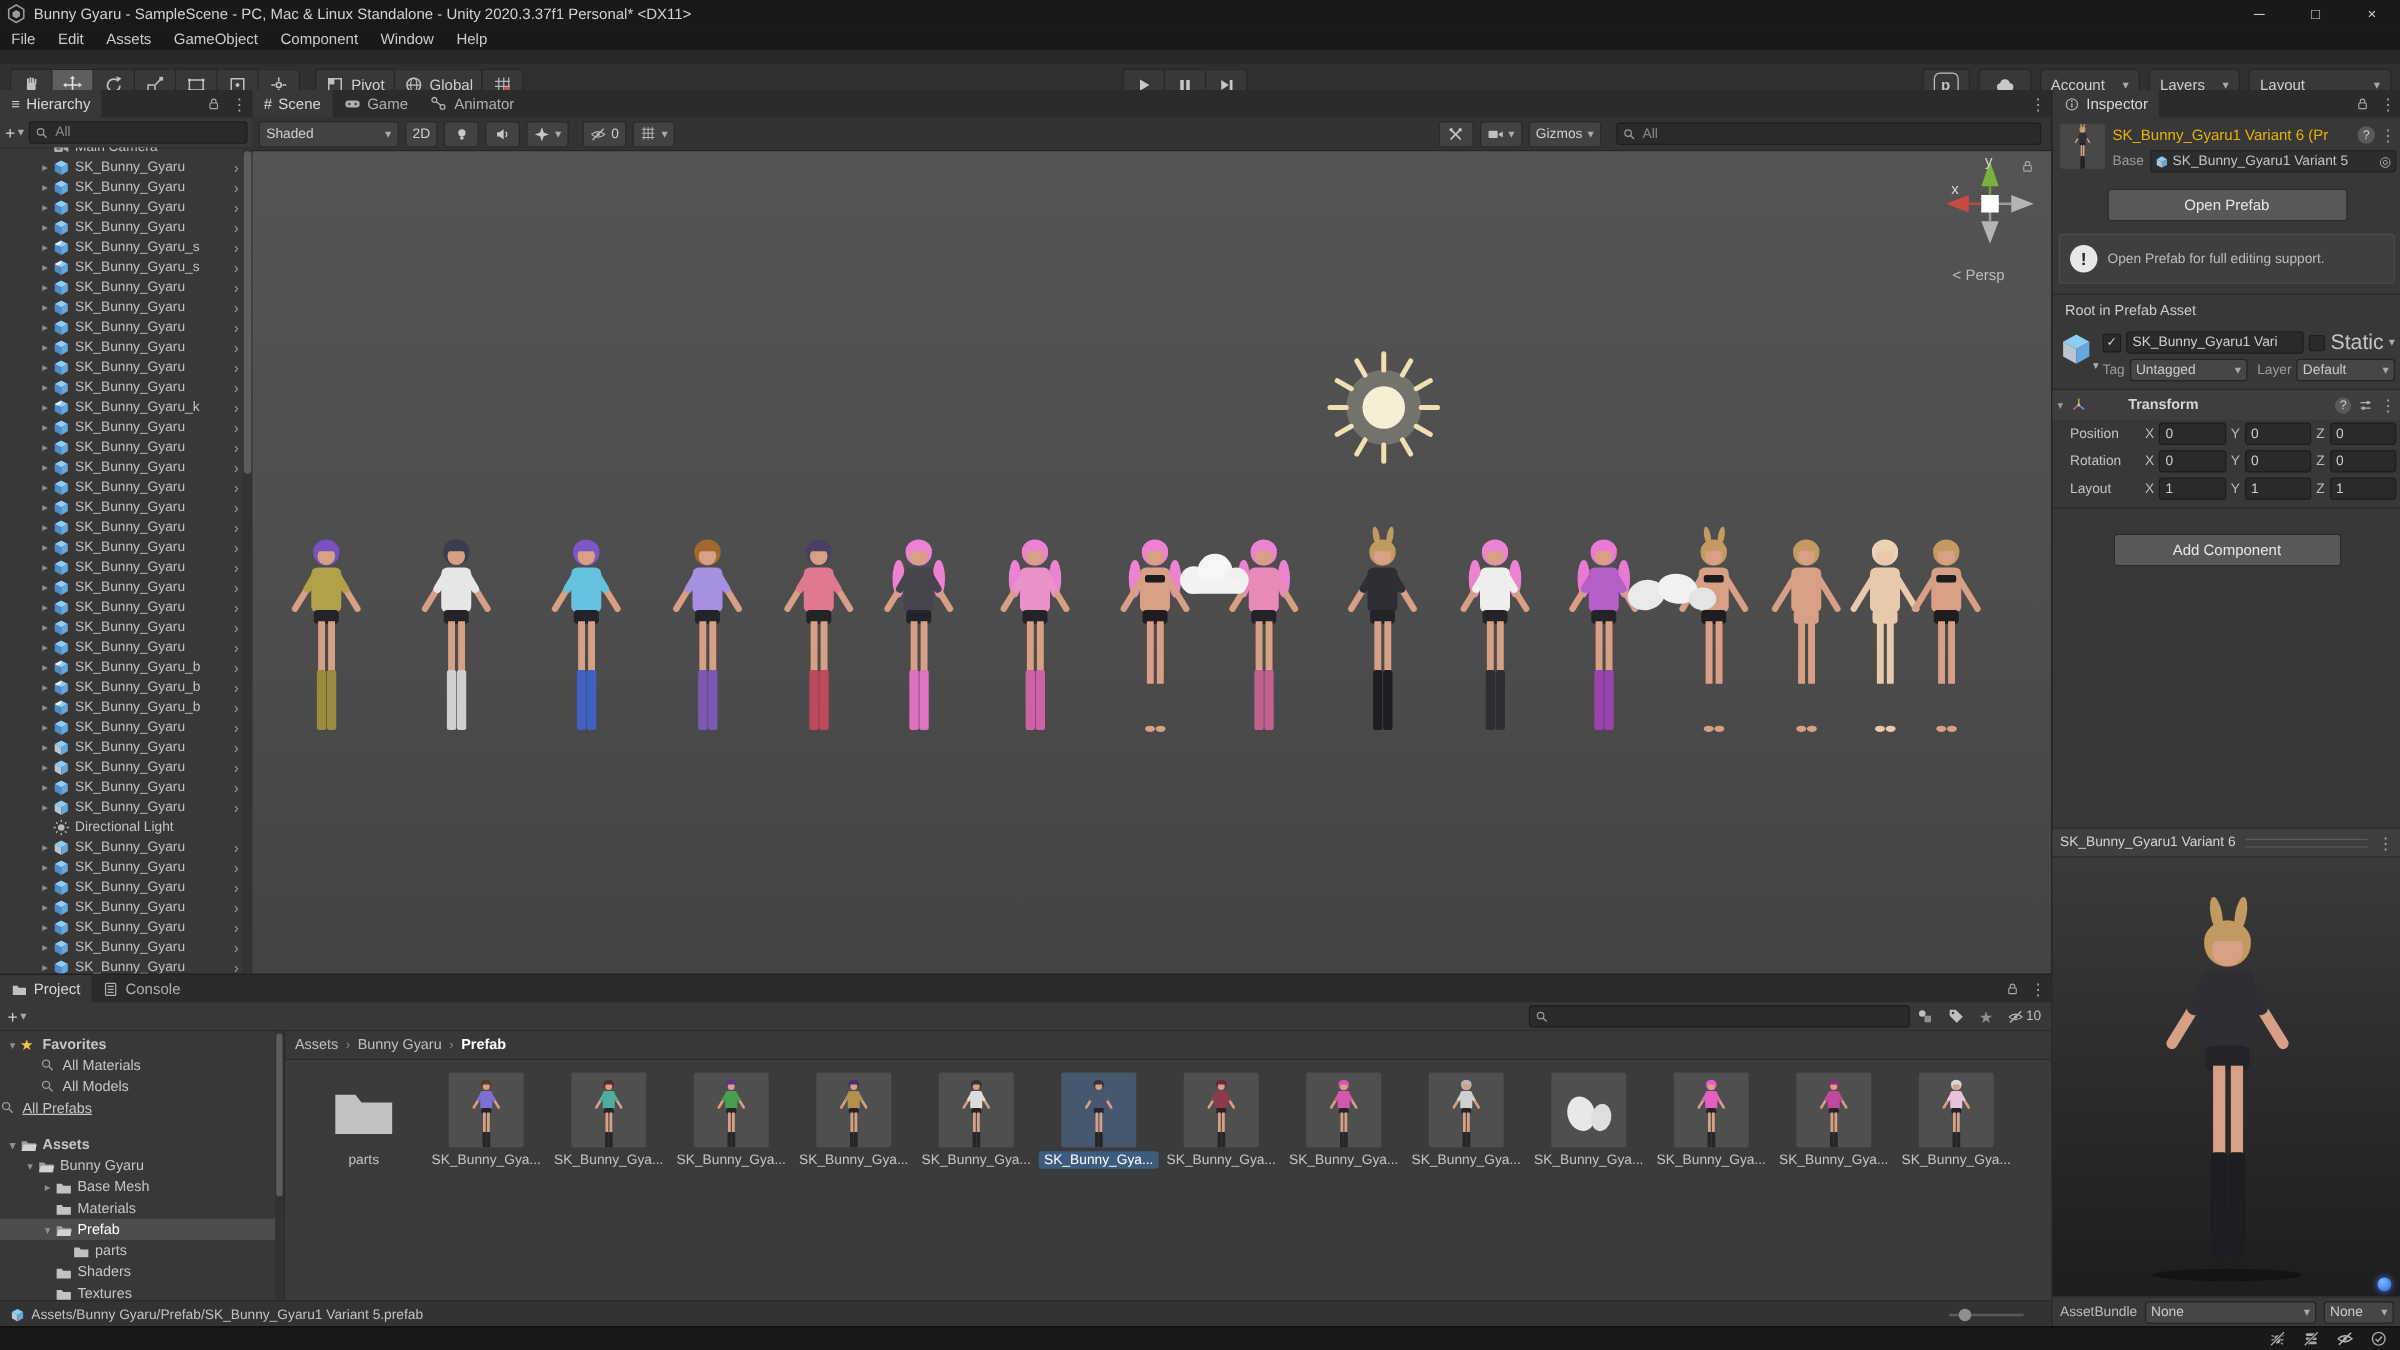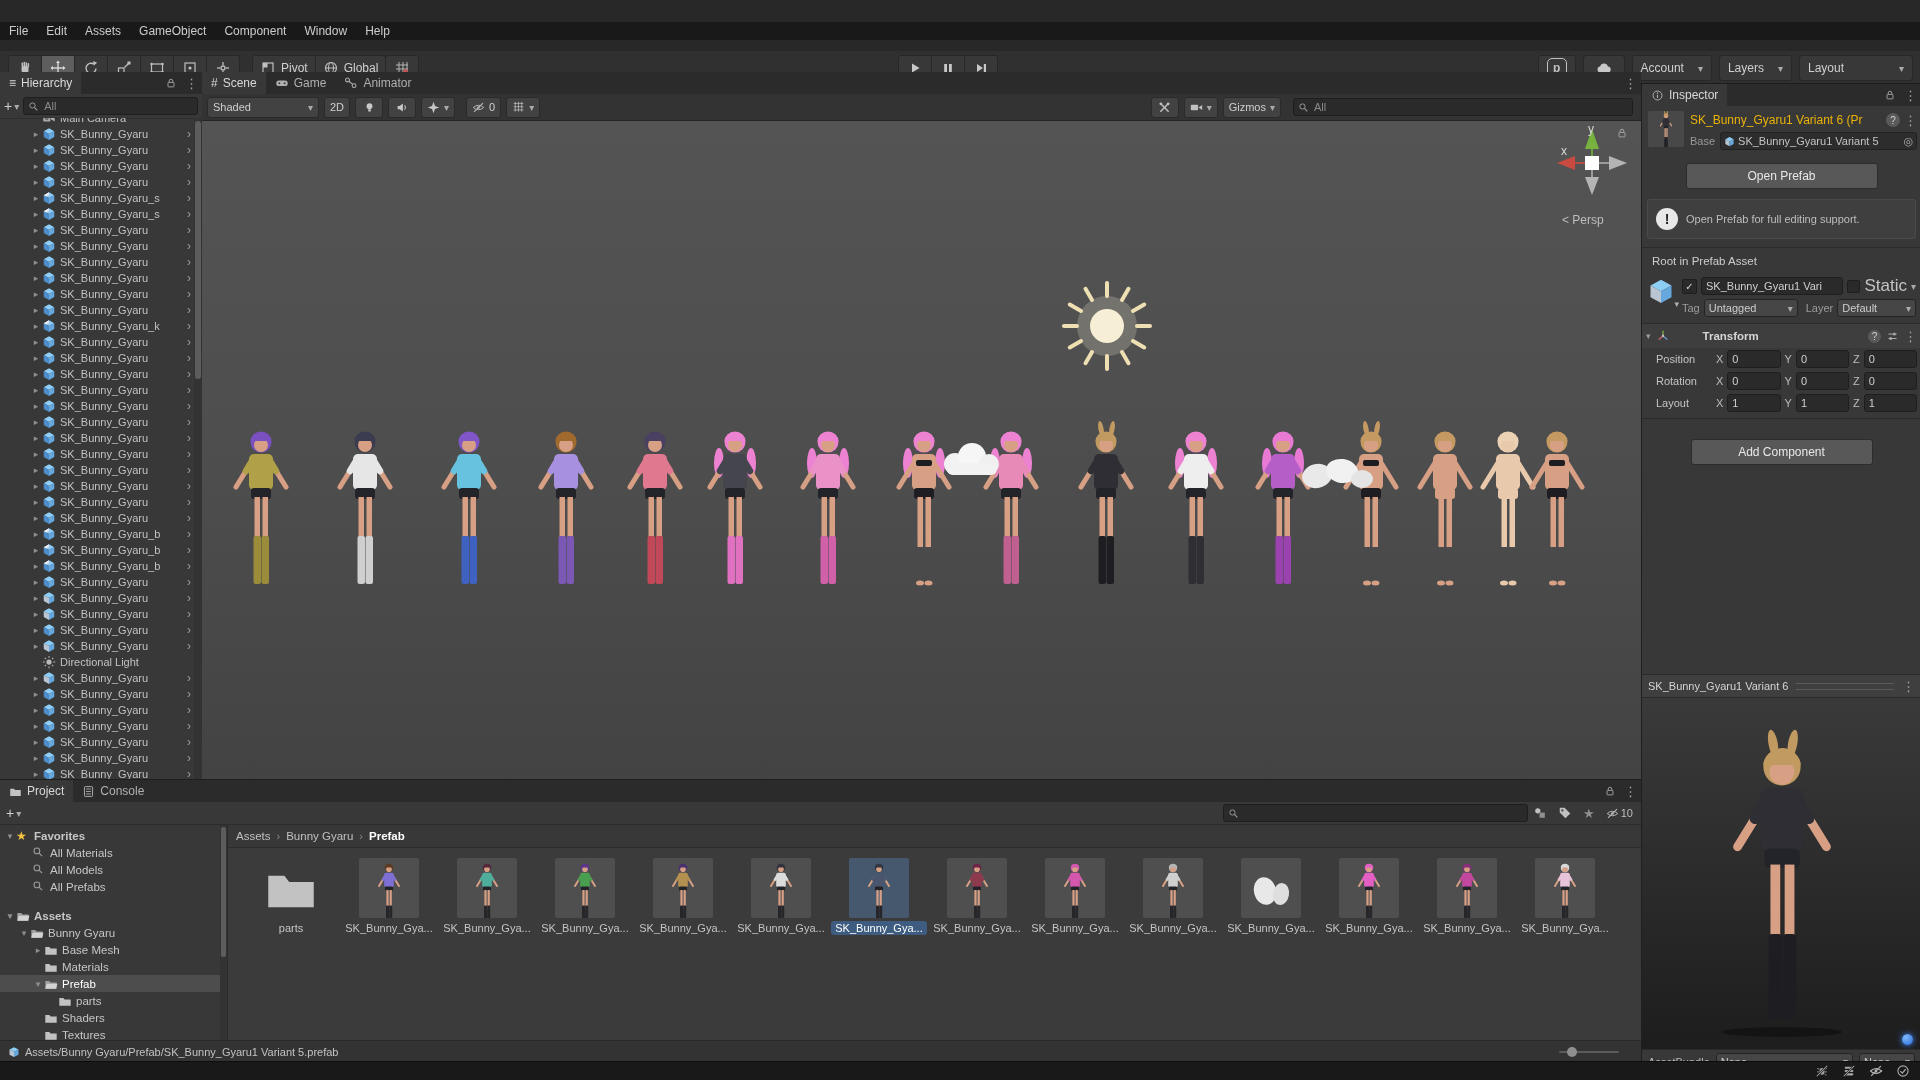--- a/index.html
+++ b/index.html
@@ -61,21 +61,21 @@
   #scene{left:202px;top:0;width:1439px;height:707px;}
   .scenetoolbar{height:26px;background:#333333;border-bottom:1px solid #242424;display:flex;align-items:center;padding:0 5px;gap:5px;position:relative;}
   .sbtn{height:19px;background:#424242;border:1px solid #2a2a2a;border-radius:3px;display:flex;align-items:center;padding:0 5px;gap:4px;font-size:11px;color:#cfcfcf;}
   .sbtn.icononly{width:26px;justify-content:center;padding:0;}
   .viewport{position:absolute;left:0;top:49px;width:1439px;height:658px;overflow:hidden;background:linear-gradient(180deg,#545454 0%,#4d4d4d 55%,#434343 100%);}
   .gizmo{position:absolute;left:1345px;top:2px;width:90px;height:90px;}
   .persp{position:absolute;left:1360px;top:92px;font-size:12px;color:#bcbcbc;}
   .gizmo-lock{position:absolute;left:1414px;top:6px;}
 
   
-  #inspector{left:1641px;top:12px;width:279px;height:989px;border-left:1px solid #1f1f1f;}
+  #inspector{left:1641px;top:0;width:279px;height:989px;border-left:1px solid #1f1f1f;}
   .ihead{display:flex;padding:5px 4px 5px 6px;gap:6px;}
   .ithumb{width:36px;height:36px;background:#484848;border-radius:2px;overflow:hidden;flex:none;position:relative;}
   .ihead .col{flex:1;min-width:0;}
   .ititle-row{display:flex;align-items:center;gap:4px;height:18px;}
   .ititle{font-size:12px;color:#eab308;flex:1;min-width:0;white-space:nowrap;overflow:hidden;}
   .helpq{width:14px;height:14px;border-radius:50%;background:#5a5a5a;color:#d0d0d0;font-size:10px;display:flex;align-items:center;justify-content:center;flex:none;}
   .base-row{display:flex;align-items:center;gap:5px;height:18px;margin-top:3px;}
   .base-lbl{color:#9a9a9a;font-size:11px;flex:none;}
   .objfield{flex:1;min-width:0;height:16px;background:#2d2d2d;border:1px solid #212121;border-radius:3px;display:flex;align-items:center;padding:0 3px;gap:3px;font-size:11px;color:#c4c4c4;}
   .objfield .txt{white-space:nowrap;overflow:hidden;flex:1;}
@@ -144,20 +144,34 @@
   .zoomslider .knob{position:absolute;left:8px;top:-4px;width:10px;height:10px;border-radius:50%;background:#8f8f8f;}
 
   
   .statusbar{position:absolute;left:0;top:1061px;width:1920px;height:19px;background:#191919;border-top:1px solid #0d0d0d;display:flex;align-items:center;justify-content:flex-end;padding-right:10px;gap:13px;box-sizing:border-box;}
 </style>
 </head>
 <body>
 
 <div id="app">
 
+  <div class="titlebar">
+    <span class="logo">
+        <svg width="16" height="16" viewBox="0 0 16 16">
+          <polygon points="8,1 14,4.5 14,11.5 8,15 2,11.5 2,4.5" fill="none" stroke="#9a9a9a" stroke-width="1.3"></polygon>
+          <polygon points="8,5 11,6.8 11,10 8,11.8 5,10 5,6.8" fill="#9a9a9a"></polygon>
+        </svg>
+      </span>
+    <span class="title">Bunny Gyaru - SampleScene - PC, Mac &amp; Linux Standalone - Unity 2020.3.37f1 Personal* &lt;DX11&gt;</span>
+    <div class="wincontrols">
+      <span class="winbtn">─</span>
+      <span class="winbtn">□</span>
+      <span class="winbtn close">×</span>
+    </div>
+  </div>
 
   <div class="menubar" id="menu-items">
       <div class="menu-item">File</div>
       <div class="menu-item">Edit</div>
       <div class="menu-item">Assets</div>
       <div class="menu-item">GameObject</div>
       <div class="menu-item">Component</div>
       <div class="menu-item">Window</div>
       <div class="menu-item">Help</div>
     </div>
@@ -1656,21 +1670,21 @@
             </div>
             <div class="trow" style="padding-left:32px;">
               <span class="ticon">
                 <svg width="12" height="12" viewBox="0 0 16 16">
                   <circle cx="6.5" cy="6.5" r="3.8" fill="none" stroke="#9a9a9a" stroke-width="1.4"></circle>
                   <line x1="9.4" y1="9.4" x2="13.5" y2="13.5" stroke="#9a9a9a" stroke-width="1.6"></line>
                 </svg>
               </span>
               <span>All Models</span>
             </div>
-            <div class="trow" style="padding-left:32px;">
+            <div class="trow" style="text-decoration:underline;">
               <span class="ticon">
                 <svg width="12" height="12" viewBox="0 0 16 16">
                   <circle cx="6.5" cy="6.5" r="3.8" fill="none" stroke="#9a9a9a" stroke-width="1.4"></circle>
                   <line x1="9.4" y1="9.4" x2="13.5" y2="13.5" stroke="#9a9a9a" stroke-width="1.6"></line>
                 </svg>
               </span>
               <span>All Prefabs</span>
             </div>
             <div style="height:12px;"></div>
             <div class="trow" style="padding-left:4px;font-weight:bold;">

